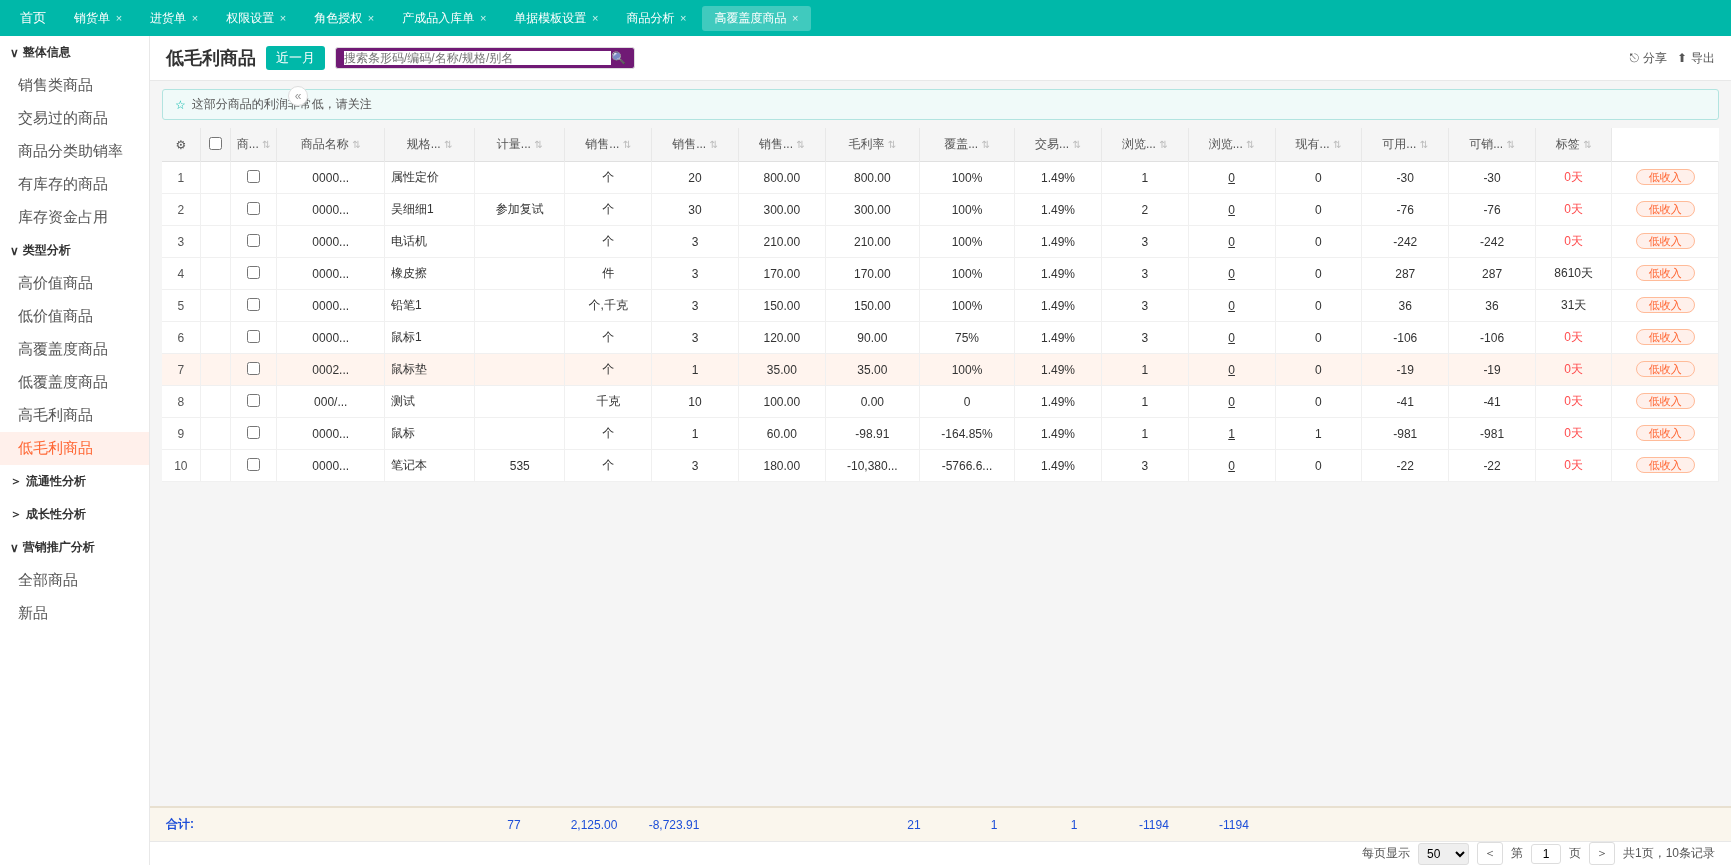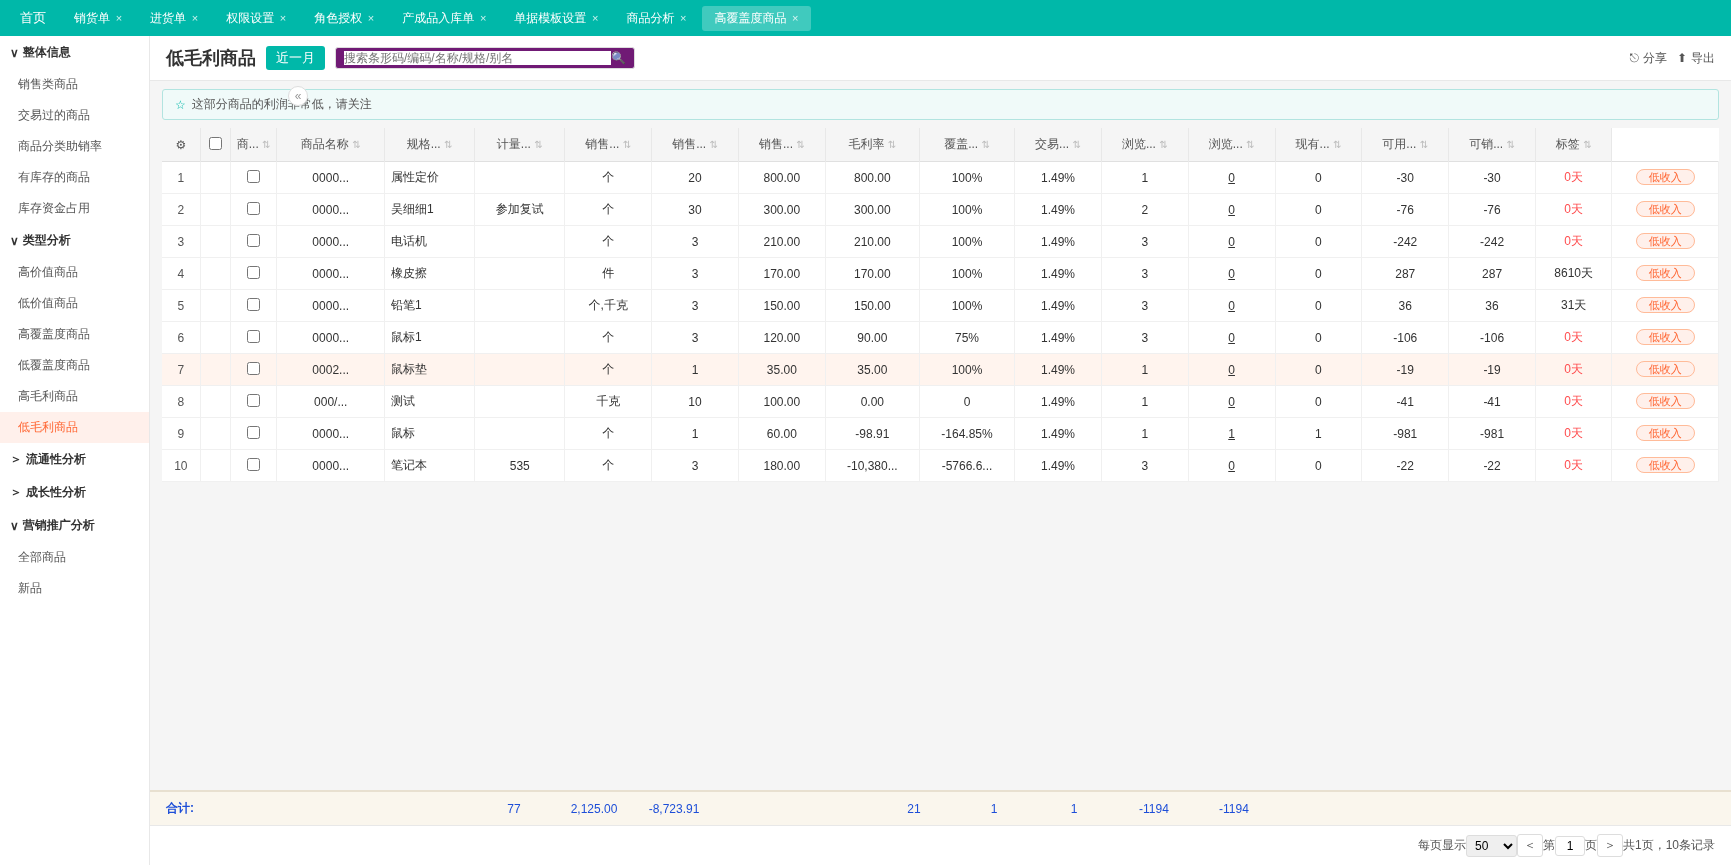--- a/index.html
+++ b/index.html
@@ -47,21 +47,21 @@
       cursor: pointer;
       display: flex;
       align-items: center;
       gap: 4px;
     }
     .sidebar-item {
       padding: 7px 10px 7px 18px;
       color: #555;
       cursor: pointer;
       white-space: nowrap;
-      font-size: 12px;
+      font-size: 15px;
     }
     .sidebar-item.active { background: #fff0eb; color: #ff6633; }
     .sidebar-collapse-btn {
       position: absolute;
       top: 50px;
       left: 138px;
       background: #fff;
       border: 1px solid #ddd;
       border-radius: 50%;
       width: 20px;
@@ -205,25 +205,25 @@
       font-size: 12px;
       color: #1d4ed8;
     }
     .footer-label { font-weight: bold; margin-right: 20px; }
     .footer-cell { min-width: 80px; text-align: center; }
 
     
     .pagination {
       background: #fff;
       border-top: 1px solid #e8e8e8;
-      padding: 8px 16px;
+      padding: 0 16px;
       display: flex;
       align-items: center;
       justify-content: flex-end;
-      gap: 0;
+      gap: 8px;
       font-size: 12px;
       color: #555;
     }
     .pagination select {
       border: 1px solid #ddd;
       border-radius: 3px;
       padding: 2px 4px;
       font-size: 12px;
     }
     .page-btn {

